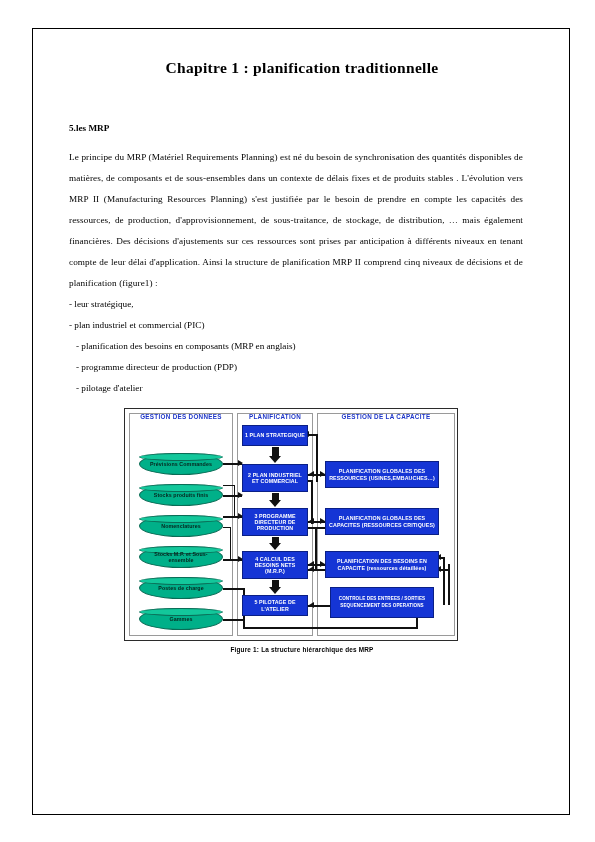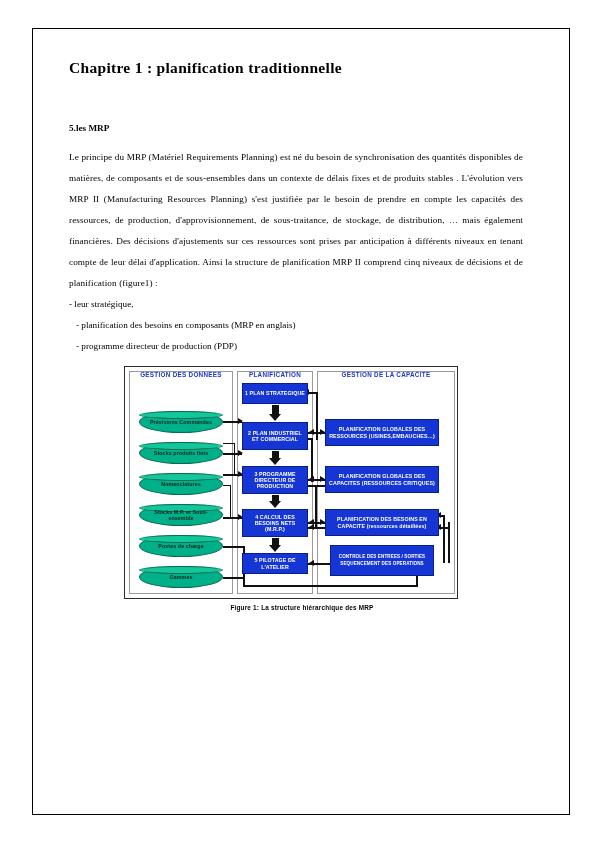--- a/index.html
+++ b/index.html
@@ -18,21 +18,21 @@
     border:1.5px solid #000;
     box-sizing:border-box;
     background:#fff;
   }
   #inner{
     position:absolute;
     left:36px; top:30px;
     width:466px;
   }
   .doc-title{
-    text-align:left;
+    text-align:center;
     font-family:"Liberation Serif", serif;
     font-weight:bold;
     font-size:15.5px;
     letter-spacing:0.3px;
     margin:0 0 46px 0;
     white-space:nowrap;
   }
   .sec-head{
     font-weight:bold;
     font-size:9.2px;
@@ -183,22 +183,24 @@
 <div id="page">
   <div id="inner">
 
     <div class="doc-title">Chapitre 1 : planification traditionnelle</div>
 
     <div class="sec-head">5.les MRP</div>
 
     <p class="body-p">Le principe du MRP (Matériel Requirements Planning) est né du besoin de synchronisation des quantités disponibles de matières, de composants et de sous-ensembles dans un contexte de délais fixes et de produits stables . L'évolution vers MRP II (Manufacturing Resources Planning) s'est justifiée par le besoin de prendre en compte les capacités des ressources, de production, d'approvisionnement, de sous-traitance, de stockage, de distribution, … mais également financières. Des décisions d'ajustements sur ces ressources sont prises par anticipation à différents niveaux en tenant compte de leur délai d'application. Ainsi la structure de planification MRP II comprend cinq niveaux de décisions et de planification (figure1) :</p>
 
     <div class="bullet">- leur stratégique,</div>
+    <div class="bullet">- plan industriel et commercial (PIC)</div>
     <div class="bullet ind">- planification des besoins en composants (MRP en anglais)</div>
     <div class="bullet ind">- programme directeur de production (PDP)</div>
+    <div class="bullet ind">- pilotage d'atelier</div>
 
     <div id="figwrap">
       <div id="fig">
 
         <div class="col" id="colA"></div>
         <div class="col" id="colB"></div>
         <div class="col" id="colC"></div>
 
         <div class="colhead" id="hA">GESTION DES DONNEES</div>
         <div class="colhead" id="hB">PLANIFICATION</div>

